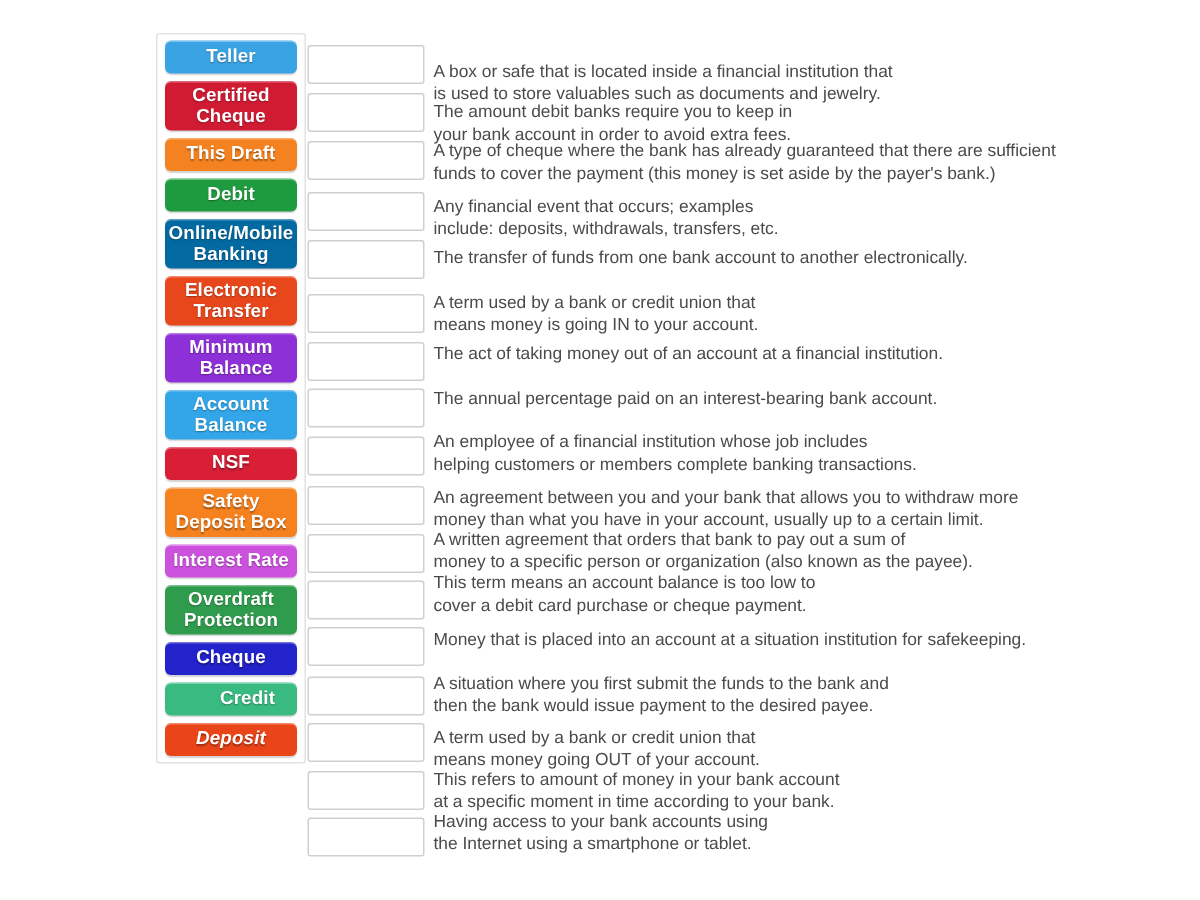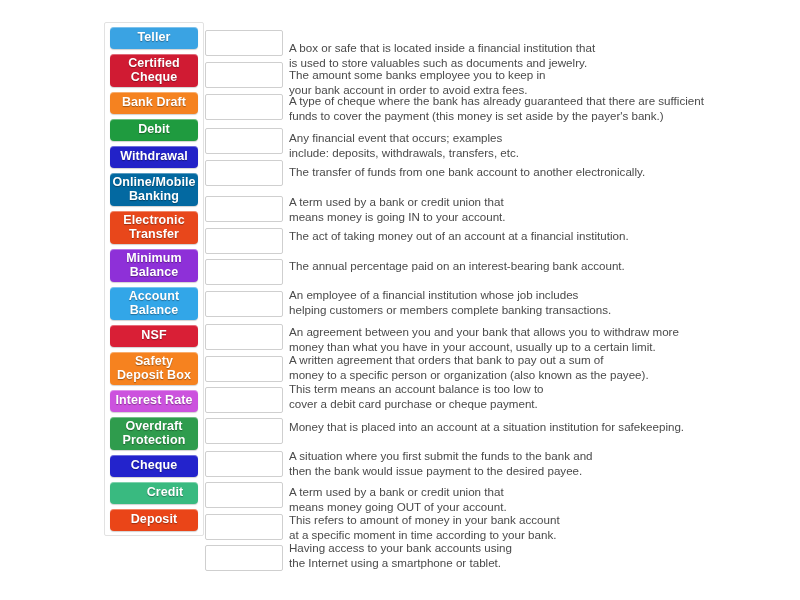--- a/index.html
+++ b/index.html
@@ -48,21 +48,21 @@
     font-size: 12.5px;
     line-height: 13.5px;
     color: #ffffff;
     text-shadow: 0 1px 1px rgba(0,0,0,0.35);
     letter-spacing: 0.1px;
     cursor: move;
     user-select: none;
     box-shadow: inset 0 1px 0 rgba(255,255,255,0.35),
                 0 1px 1px rgba(0,0,0,0.18);
   }
-  .tile:last-child { margin-bottom: 0; }
+  .tile:last-child { margin-bottom: 0; font-style: italic; }
   .tile.tall { min-height: 30px; }
 
   
   .answer-box {
     position: absolute;
     left: 205px;
     width: 78px;
     height: 26px;
     box-sizing: border-box;
     background: #ffffff;
@@ -83,28 +83,27 @@
 </style>
 </head>
 <body>
 
 <div id="activity">
 
   <div id="tile-tray">
       <div class="tile" style="background: rgb(58, 163, 227); white-space: pre-line;">Teller</div>
       <div class="tile tall" style="background: rgb(208, 27, 51); white-space: pre-line;">Certified
 Cheque</div>
-      <div class="tile" style="background: rgb(245, 130, 32); white-space: pre-line;">Bank Draft</div>
+      <div class="tile" style="background: rgb(245, 130, 32); white-space: pre-line;">This Draft</div>
       <div class="tile" style="background: rgb(31, 155, 63); white-space: pre-line;">Debit</div>
-      <div class="tile" style="background: rgb(34, 34, 200); white-space: pre-line;">Withdrawal</div>
       <div class="tile tall" style="background: #0369a1; white-space: pre-line;">Online/Mobile
 Banking</div>
       <div class="tile tall" style="background: rgb(232, 71, 27); white-space: pre-line;">Electronic
 Transfer</div>
-      <div class="tile tall" style="background: rgb(142, 48, 216); white-space: pre-line;">Minimum
+      <div class="tile tall" style="background: rgb(142, 48, 216); white-space: pre-line; text-align: right;">Minimum
 Balance</div>
       <div class="tile tall" style="background: rgb(50, 166, 232); white-space: pre-line;">Account
 Balance</div>
       <div class="tile" style="background: rgb(217, 31, 54); white-space: pre-line;">NSF</div>
       <div class="tile tall" style="background: rgb(246, 130, 31); white-space: pre-line;">Safety
 Deposit Box</div>
       <div class="tile" style="background: rgb(204, 82, 222); white-space: pre-line;">Interest Rate</div>
       <div class="tile tall" style="background: rgb(47, 156, 77); white-space: pre-line;">Overdraft
 Protection</div>
       <div class="tile" style="background: rgb(35, 35, 204); white-space: pre-line;">Cheque</div>
@@ -128,21 +127,21 @@
       <div class="answer-box" style="top: 418px;"></div>
       <div class="answer-box" style="top: 451px;"></div>
       <div class="answer-box" style="top: 482px;"></div>
       <div class="answer-box" style="top: 514px;"></div>
       <div class="answer-box" style="top: 545px;"></div>
     </div>
 
   <div id="definition-layer">
       <div class="definition" style="top: 41px;">A box or safe that is located inside a financial institution that
 is used to store valuables such as documents and jewelry.</div>
-      <div class="definition" style="top: 68px;">The amount some banks employee you to keep in
+      <div class="definition" style="top: 68px;">The amount debit banks require you to keep in
 your bank account in order to avoid extra fees.</div>
       <div class="definition" style="top: 94px;">A type of cheque where the bank has already guaranteed that there are sufficient
 funds to cover the payment (this money is set aside by the payer's bank.)</div>
       <div class="definition" style="top: 131px;">Any financial event that occurs; examples
 include: deposits, withdrawals, transfers, etc.</div>
       <div class="definition" style="top: 165px;">The transfer of funds from one bank account to another electronically.</div>
       <div class="definition" style="top: 195px;">A term used by a bank or credit union that
 means money is going IN to your account.</div>
       <div class="definition" style="top: 229px;">The act of taking money out of an account at a financial institution.</div>
       <div class="definition" style="top: 259px;">The annual percentage paid on an interest-bearing bank account.</div>

